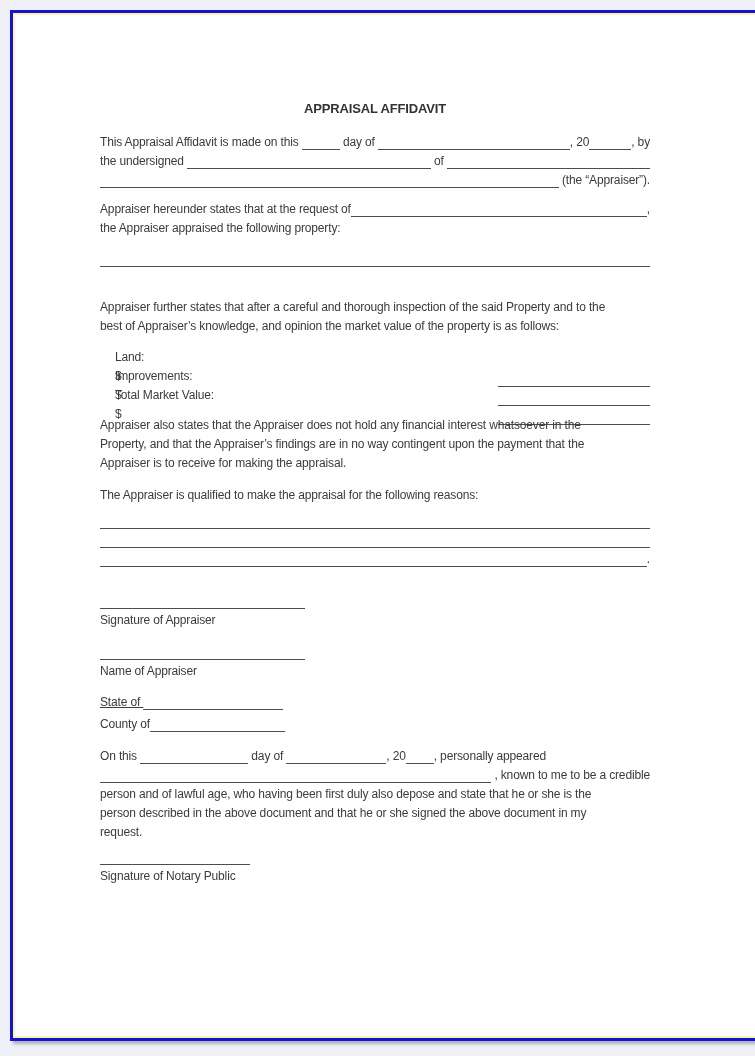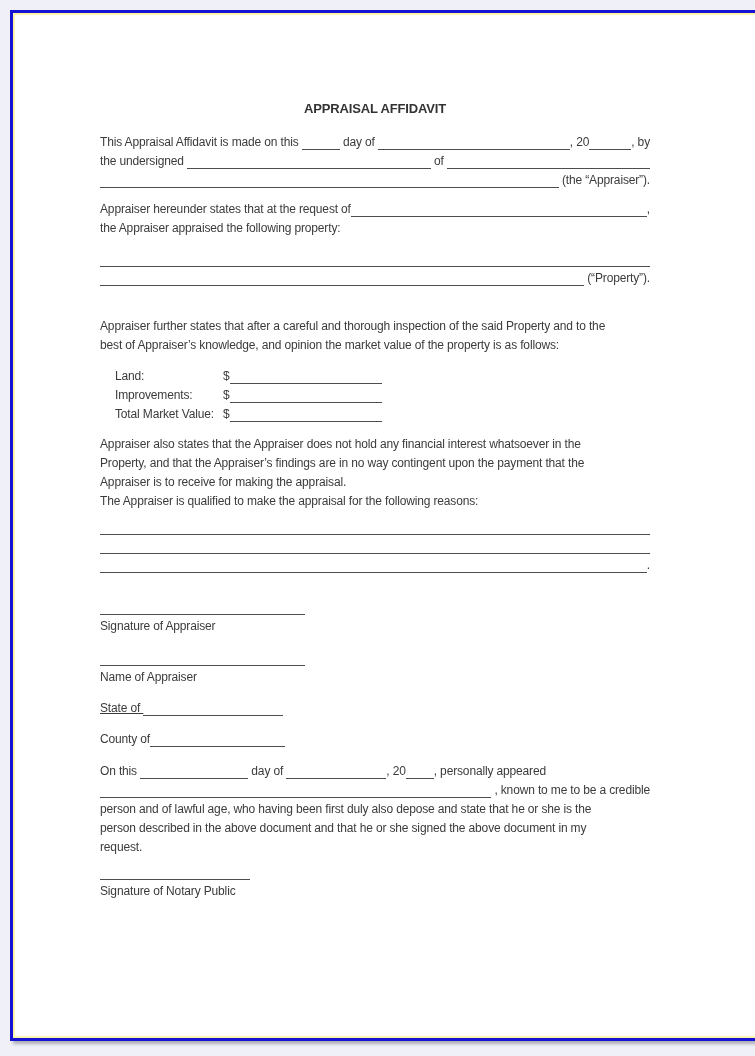--- a/index.html
+++ b/index.html
@@ -37,21 +37,21 @@
     font-size: 13px;
     line-height: 19px;
     color: #333333;
   }
   .line {
     display: flex;
     align-items: flex-start;
     height: 19px;
     line-height: 19px;
   }
-  .line.indent { padding-left: 15px; }
+  .line.indent { padding-left: 15px; flex-direction: column; }
   .seg { white-space: pre; }
   .bl {
     border-bottom: 1px solid #4d4d4d;
     align-self: flex-end;
     margin-bottom: 2.5px;
     height: 0;
   }
   .bl.flex { flex: 1 1 0px; }
 </style>
 </head>
@@ -89,24 +89,20 @@
             <span class="seg">,</span>
           </div>
           <div class="line">
             <span class="seg">the Appraiser appraised the following property:</span>
           </div>
         </div>
         <div style="margin-top: 12px;">
           <div class="line">
             <span class="bl flex" style="flex: 1 1 0px;"></span>
           </div>
-          <div class="line">
-            <span class="bl flex" style="flex: 1 1 0px;"></span>
-            <span class="seg"> (“Property”).</span>
-          </div>
         </div>
         <div style="margin-top: 29px;">
           <div class="line">
             <span class="seg">Appraiser further states that after a careful and thorough inspection of the said Property and to the</span>
           </div>
           <div class="line">
             <span class="seg">best of Appraiser’s knowledge, and opinion the market value of the property is as follows:</span>
           </div>
         </div>
         <div style="margin-top: 12px;">
@@ -130,21 +126,21 @@
           <div class="line">
             <span class="seg">Appraiser also states that the Appraiser does not hold any financial interest whatsoever in the</span>
           </div>
           <div class="line">
             <span class="seg">Property, and that the Appraiser’s findings are in no way contingent upon the payment that the</span>
           </div>
           <div class="line">
             <span class="seg">Appraiser is to receive for making the appraisal.</span>
           </div>
         </div>
-        <div style="">
+        <div style="margin-top: 13px;">
           <div class="line">
             <span class="seg">The Appraiser is qualified to make the appraisal for the following reasons:</span>
           </div>
         </div>
         <div style="margin-top: 7px;">
           <div class="line">
             <span class="bl flex" style="flex: 1 1 0px;"></span>
           </div>
           <div class="line">
             <span class="bl flex" style="flex: 1 1 0px;"></span>
@@ -173,21 +169,21 @@
           <div class="line">
             <span class="seg">Name of Appraiser</span>
           </div>
         </div>
         <div style="margin-top: 12px; text-decoration: underline;">
           <div class="line">
             <span class="seg">State of </span>
             <span class="bl" style="width: 140px;"></span>
           </div>
         </div>
-        <div style="margin-top: 12px;">
+        <div style="margin-top: 3px;">
           <div class="line">
             <span class="seg">County of</span>
             <span class="bl" style="width: 135px;"></span>
           </div>
         </div>
         <div style="margin-top: 13px;">
           <div class="line">
             <span class="seg">On this </span>
             <span class="bl" style="width: 108px;"></span>
             <span class="seg"> day of </span>

